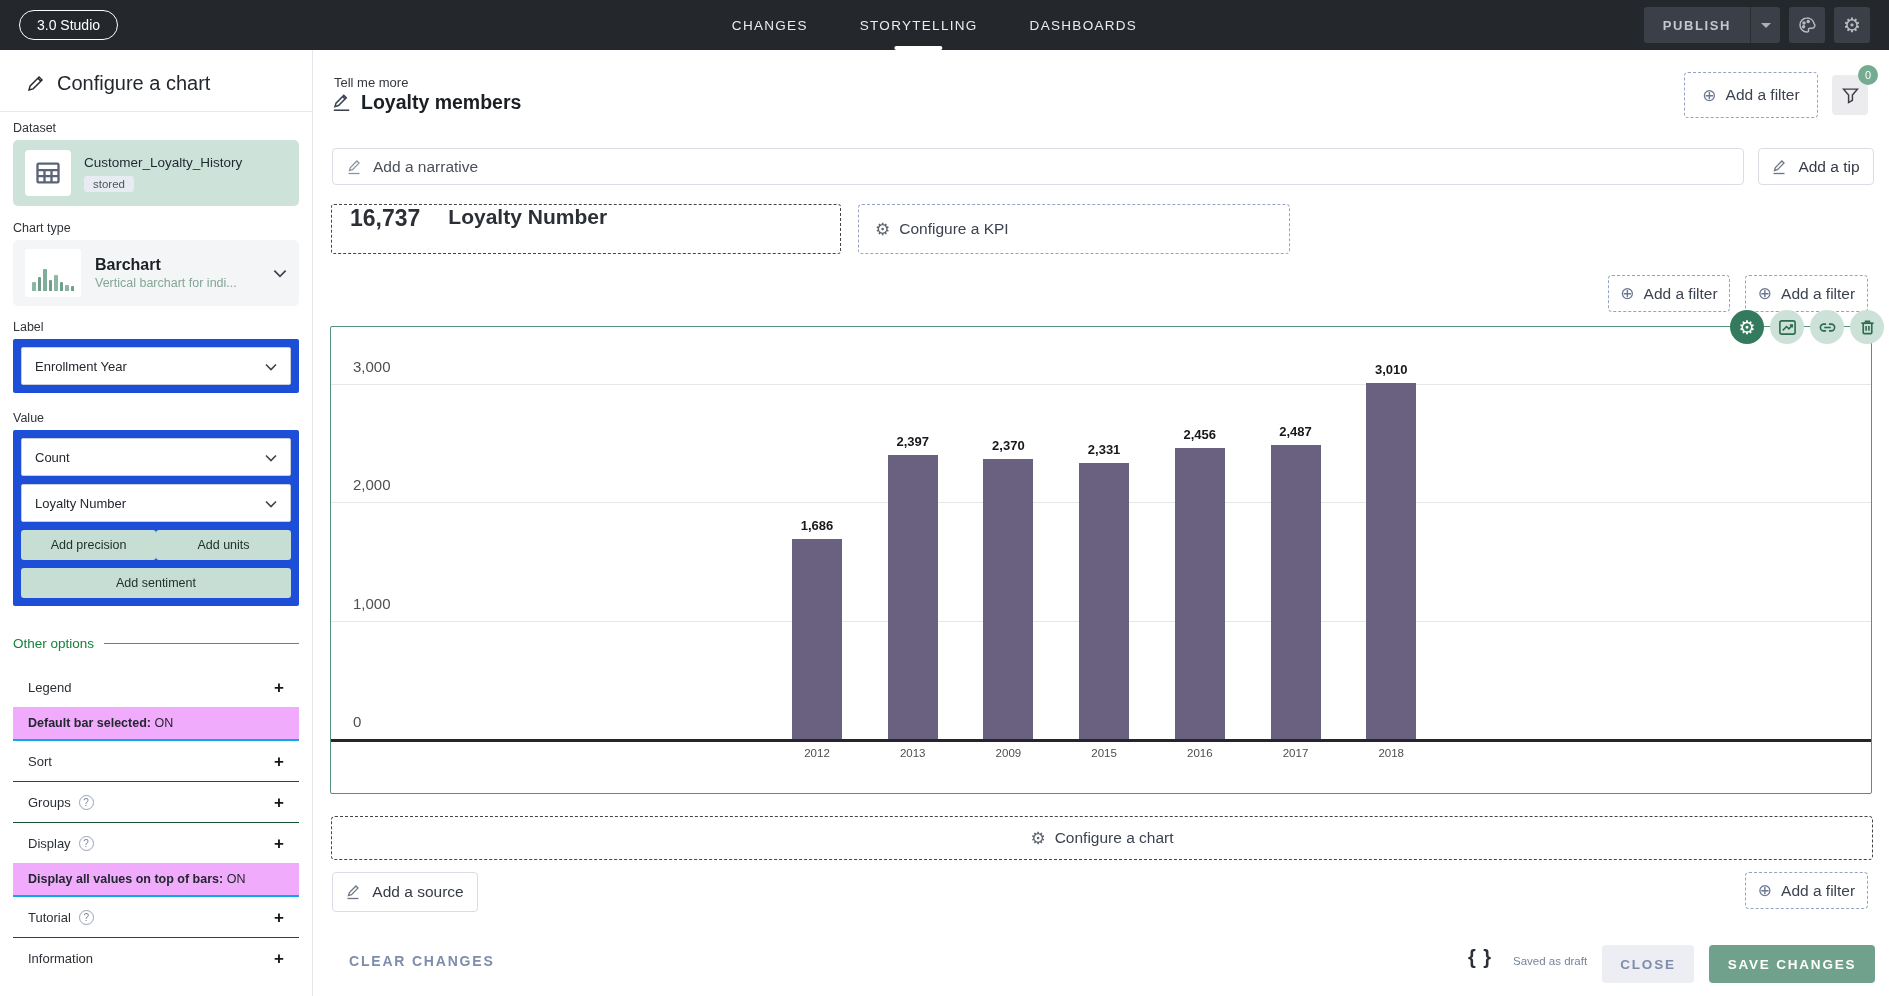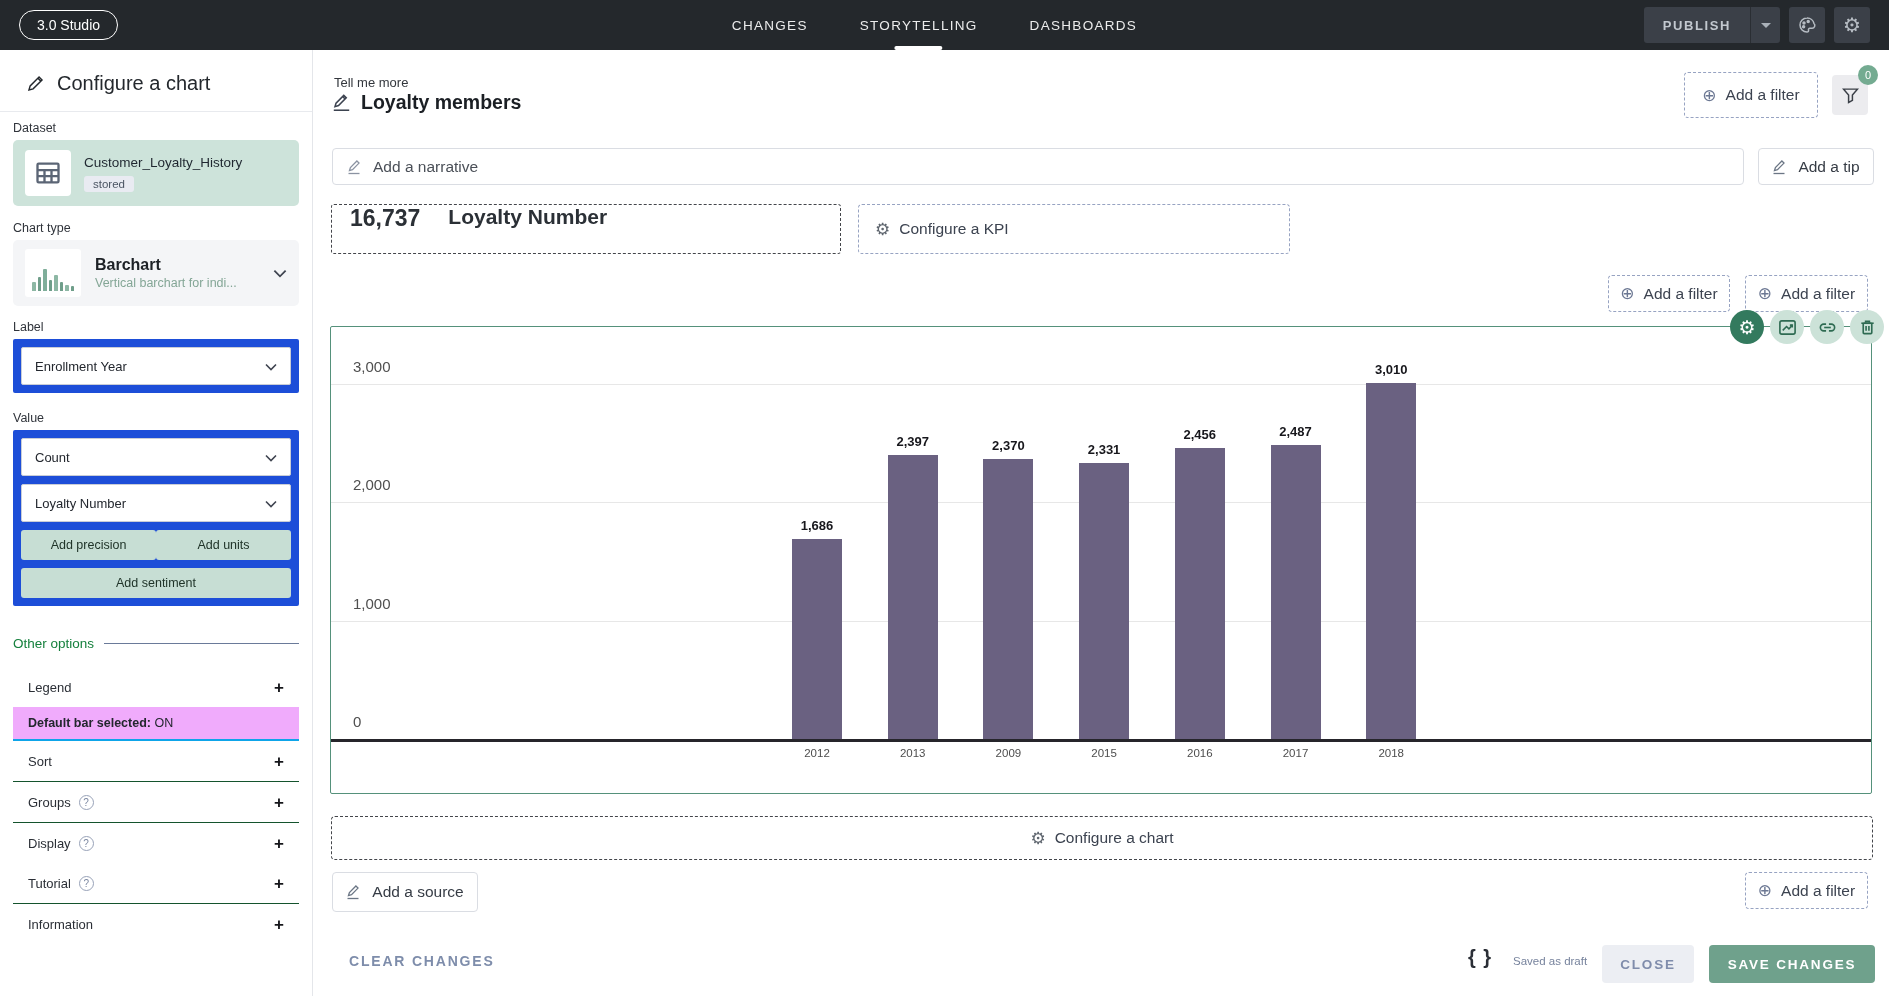--- a/index.html
+++ b/index.html
@@ -235,20 +235,21 @@
     <div class="opt-row bordered" data-interactable="true">
       <span class="opt-label" data-interactable="false">Groups</span>
       <span class="help-icon" data-interactable="true">?</span>
       <span class="opt-plus" data-interactable="true">+</span>
     </div>
     <div class="opt-row" data-interactable="true">
       <span class="opt-label" data-interactable="false">Display</span>
       <span class="help-icon" data-interactable="true">?</span>
       <span class="opt-plus" data-interactable="true">+</span>
     </div>
+    <div class="opt-note" data-interactable="false"><b data-interactable="false">Display all values on top of bars:</b><span data-interactable="false"> ON</span></div>
     <div class="opt-row bordered" data-interactable="true">
       <span class="opt-label" data-interactable="false">Tutorial</span>
       <span class="help-icon" data-interactable="true">?</span>
       <span class="opt-plus" data-interactable="true">+</span>
     </div>
     <div class="opt-row" data-interactable="true">
       <span class="opt-label" data-interactable="false">Information</span>
       <span class="opt-plus" data-interactable="true">+</span>
     </div>
   </div>

